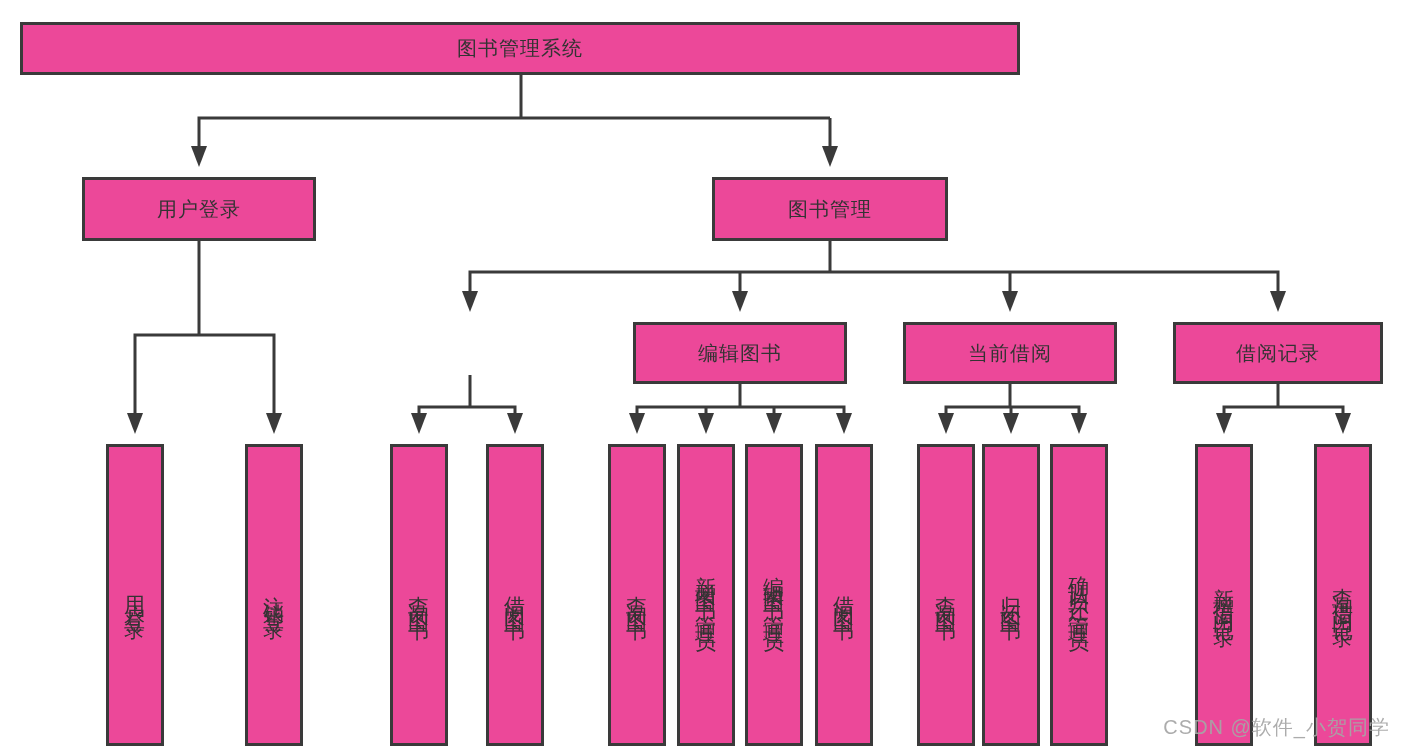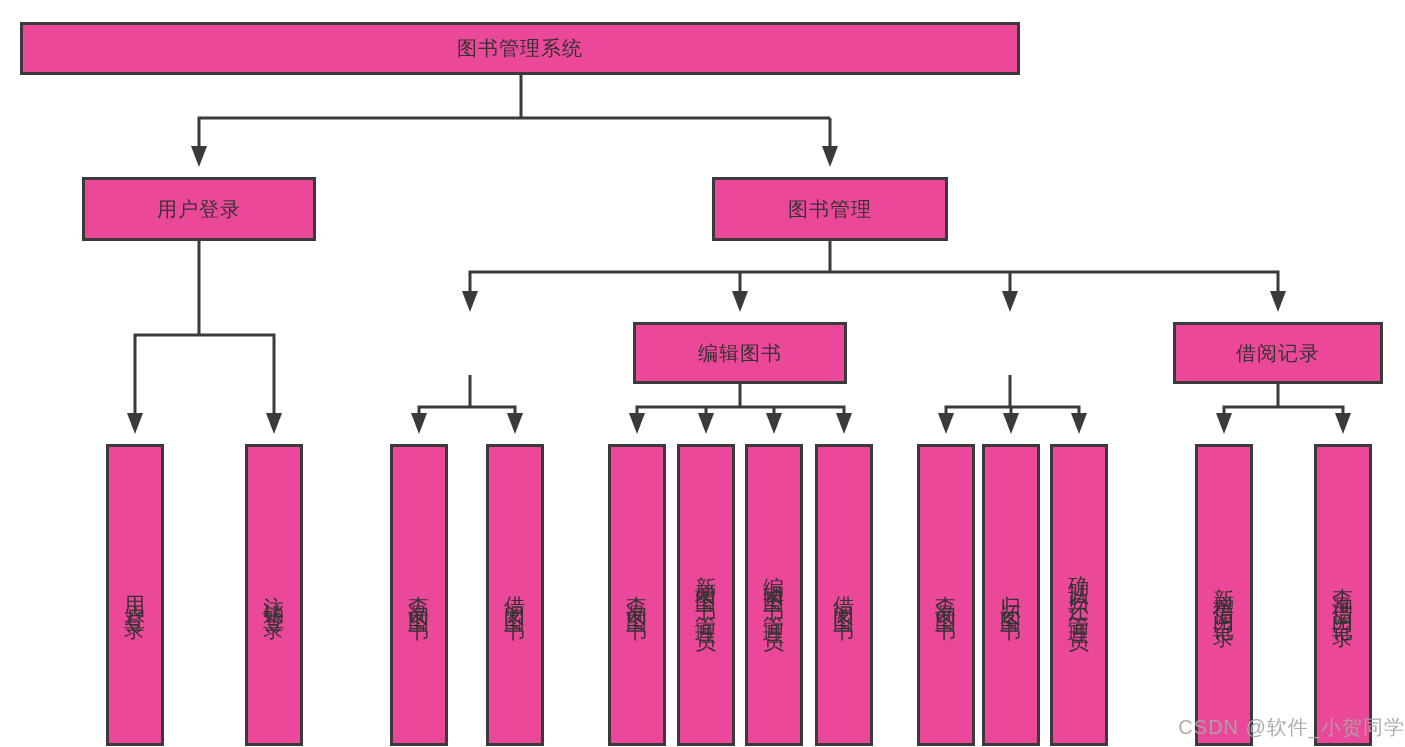--- a/index.html
+++ b/index.html
@@ -34,21 +34,21 @@
     text-orientation:mixed;
     font-size:21px;
     letter-spacing:8px;
     line-height:1;
     color:var(--text);
     white-space:nowrap;
   }
   svg.connectors{position:absolute;left:0;top:0;}
   .watermark{
     position:absolute;
-    right:0;
+    right:15px;
     bottom:6px;
     font-size:20px;
     color:var(--watermark);
     letter-spacing:1px;
     z-index:10;
     opacity:.92;
     text-align:center;
   }
 </style>
 </head>
@@ -103,20 +103,23 @@
   <div class="node h" style="left:82px;top:168px;width:234px;height:64px">
     <span>用户登录</span>
   </div>
   <div class="node h" style="left:712px;top:168px;width:236px;height:64px">
     <span>图书管理</span>
   </div>
 
   <div class="node h" style="left:633px;top:313px;width:214px;height:62px">
     <span>编辑图书</span>
   </div>
+  <div class="node h" style="left:903px;top:313px;width:214px;height:62px">
+    <span>当前借阅</span>
+  </div>
   <div class="node h" style="left:1173px;top:313px;width:210px;height:62px">
     <span>借阅记录</span>
   </div>
 
   <div class="node leaf" style="left:106px">
     <span class="v-label">用户登录</span>
   </div>
   <div class="node leaf" style="left:245px">
     <span class="v-label">注销登录</span>
   </div>

